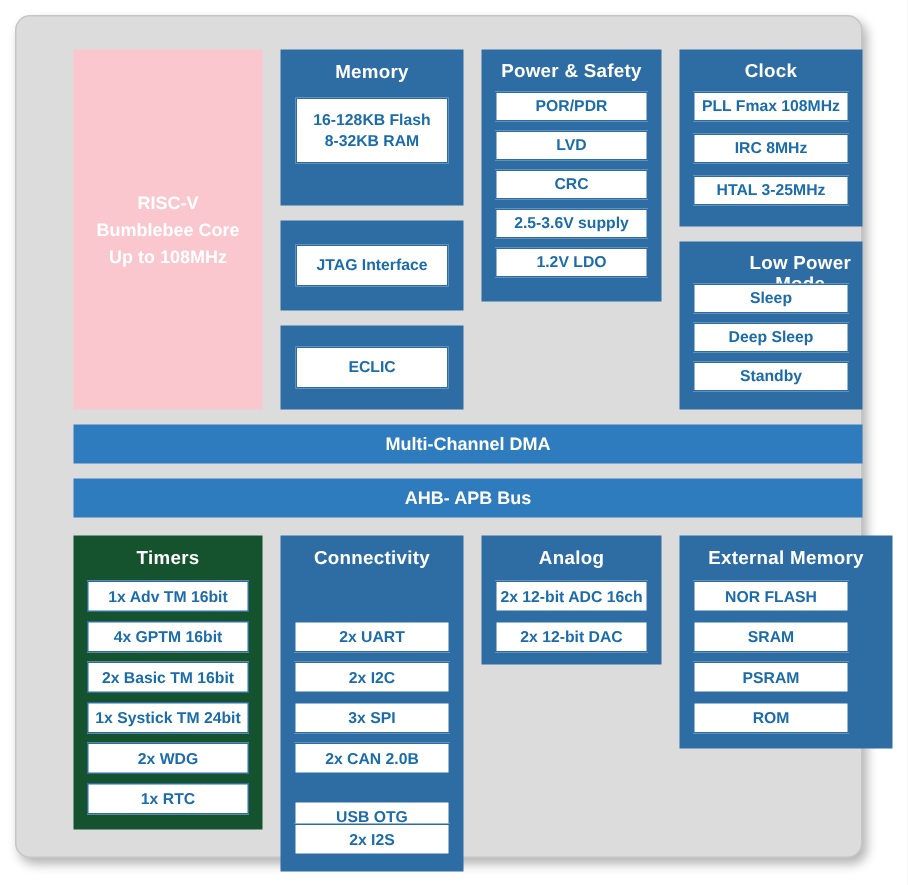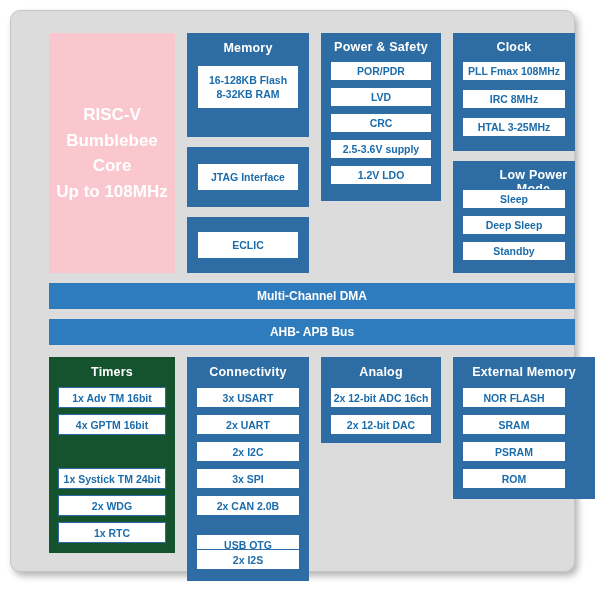--- a/index.html
+++ b/index.html
@@ -76,21 +76,21 @@
   
   .core {
     position: absolute;
     background: #f9c7cd;
     display: flex;
     align-items: center;
     justify-content: center;
     text-align: center;
     color: #ffffff;
     font-weight: bold;
-    font-size: 17px;
+    font-size: 12px;
     line-height: 1.5;
     white-space: pre-line;
     box-sizing: border-box;
   }
 
   
   .bus {
     position: absolute;
     background: #2e7cbe;
     color: #ffffff;
@@ -157,28 +157,28 @@
       </div>
 
       <div class="bus" style="left:10px; top:294px; width:526px; height:26px;">
         <span>AHB- APB Bus</span>
       </div>
 
       <div class="block panel navy" style="left:10px; top:332px; width:126px; height:196px;">
         <div class="panel-title" style="margin-top:8px;">Timers</div>
         <div class="item" style="position:absolute; left:9px; top:30px; width:108px; height:21px;">1x Adv TM 16bit</div>
         <div class="item" style="position:absolute; left:9px; top:57px; width:108px; height:21px;">4x GPTM 16bit</div>
+        <div class="item" style="position:absolute; left:9px; top:84px; width:108px; height:21px;">2x Basic TM 16bit</div>
         <div class="item" style="position:absolute; left:9px; top:111px; width:108px; height:21px;">1x Systick TM 24bit</div>
         <div class="item" style="position:absolute; left:9px; top:138px; width:108px; height:21px;">2x WDG</div>
         <div class="item" style="position:absolute; left:9px; top:165px; width:108px; height:21px;">1x RTC</div>
       </div>
 
       <div class="block panel" style="left:148px; top:332px; width:122px; height:224px;">
         <div class="panel-title" style="margin-top:8px;">Connectivity</div>
-        <div class="item" style="position:absolute; left:9px; top:30px; width:104px; height:21px;">3x USART</div>
         <div class="item" style="position:absolute; left:9px; top:57px; width:104px; height:21px;text-align:right;">2x UART</div>
         <div class="item" style="position:absolute; left:9px; top:84px; width:104px; height:21px;">2x I2C</div>
         <div class="item" style="position:absolute; left:9px; top:111px; width:104px; height:21px;">3x SPI</div>
         <div class="item" style="position:absolute; left:9px; top:138px; width:104px; height:21px;">2x CAN 2.0B</div>
         <div class="item" style="position:absolute; left:9px; top:177px; width:104px; height:21px;text-align:center;">USB OTG</div>
         <div class="item" style="position:absolute; left:9px; top:192px; width:104px; height:21px;">2x I2S</div>
       </div>
 
       <div class="block panel" style="left:282px; top:332px; width:120px; height:86px;">
         <div class="panel-title" style="margin-top:8px;">Analog</div>

